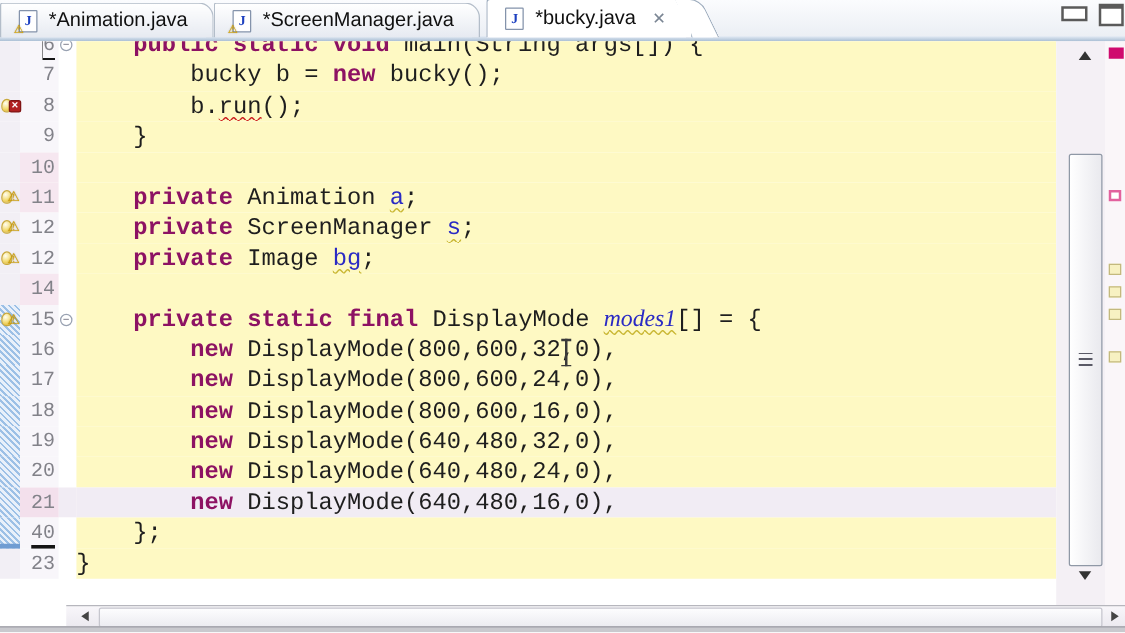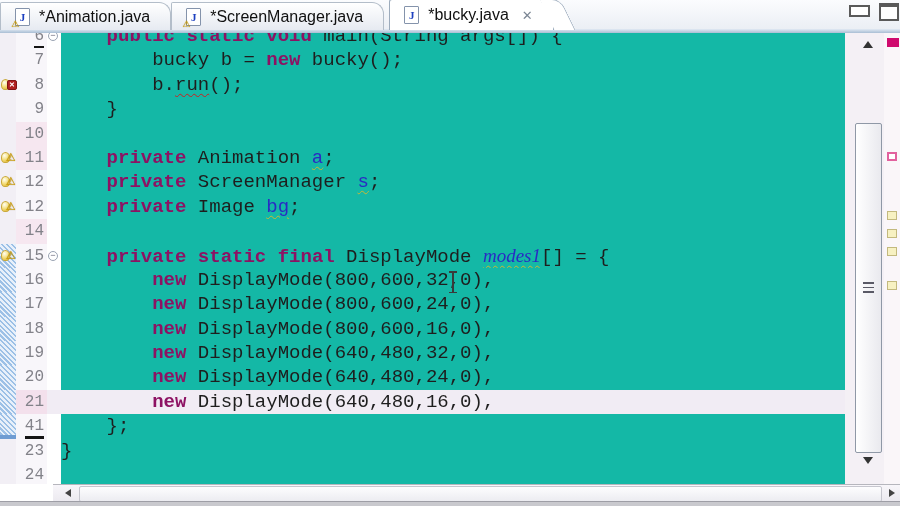--- a/index.html
+++ b/index.html
@@ -38,21 +38,21 @@
   
   #editor{position:absolute;left:0;top:33px;width:845px;height:451px;overflow:hidden;background:#fff;}
   #rows{margin-top:-9px;}
   .row{display:flex;height:24.4px;align-items:stretch;}
   .mcell{width:16px;flex:none;background:#f2eff5;position:relative;}
   .ncell{width:28px;flex:none;text-align:right;padding-right:3px;
          font:16px/24.4px "Liberation Mono","DejaVu Sans Mono",monospace;
          color:var(--c-linenum,#828289);background:#f8f6fa;}
   .fcell{width:14px;flex:none;position:relative;background:#fff;}
   .ccell{flex:1;margin:0;font:19px/24.4px "Liberation Mono","DejaVu Sans Mono",monospace;
-         white-space:pre;color:var(--c-code,#1e1e1e);background:#14b8a6;}
+         white-space:pre;color:var(--c-code,#1e1e1e);background:#fef9c3;}
   .row.cur .ccell,.row.cur .fcell{background:var(--c-curline,#f1ecf4);}
   .row.cur .ncell{background:#f3e0ec;}
   .ncell.pink{background:var(--c-numpink,#f6e7f0);font-family:Liberation Mono, monospace;}
   .numtext{display:inline-block;height:21px;line-height:23px;}
   .numtext.uline{box-shadow:0 3px 0 #151515;}
   .hatch{background-color:#e8f0fa;
          background-image:repeating-linear-gradient(45deg,#9cc0e6 0 1.5px,#e8f0fa 1.5px 3.5px);}
   .hatch-end{box-shadow:inset 0 -4px 0 #6f9cd2;}
 
   
@@ -272,35 +272,29 @@
           <pre class="ccell"><span class="sp">        </span><span class="sk">new</span><span class="sp"> DisplayMode(640,480,24,0),</span></pre>
         </div>
         <div class="row cur">
           <span class="mcell hatch"></span>
           <span class="ncell pink"><span class="numtext">21</span></span>
           <span class="fcell"></span>
           <pre class="ccell"><span class="sp">        </span><span class="sk">new</span><span class="sp"> DisplayMode(640,480,16,0),</span></pre>
         </div>
         <div class="row">
           <span class="mcell hatch hatch-end"></span>
-          <span class="ncell"><span class="numtext uline">41</span></span>
+          <span class="ncell"><span class="numtext uline">40</span></span>
           <span class="fcell"></span>
           <pre class="ccell"><span class="sp">    };</span></pre>
         </div>
         <div class="row">
           <span class="mcell"></span>
           <span class="ncell"><span class="numtext">23</span></span>
           <span class="fcell"></span>
           <pre class="ccell"><span class="sp">}</span></pre>
-        </div>
-        <div class="row">
-          <span class="mcell"></span>
-          <span class="ncell"><span class="numtext">24</span></span>
-          <span class="fcell"></span>
-          <pre class="ccell"></pre>
         </div>
       </div>
   </div>
 
   <div id="ibeam"></div>
 
   <div id="vscrollzone"></div>
   <div id="sb-up" class="sb-arrow"></div>
   <div id="vthumb"></div>
   <div id="sb-down" class="sb-arrow"></div>

